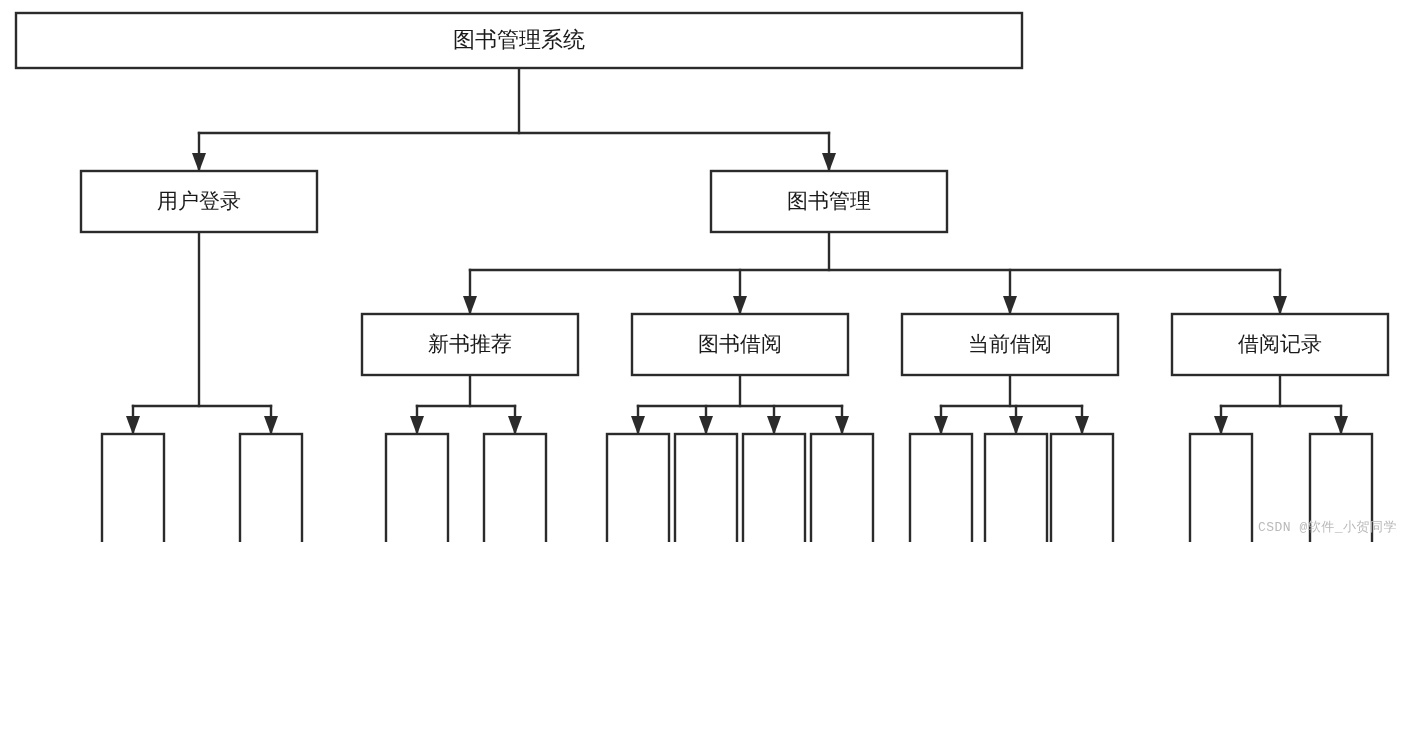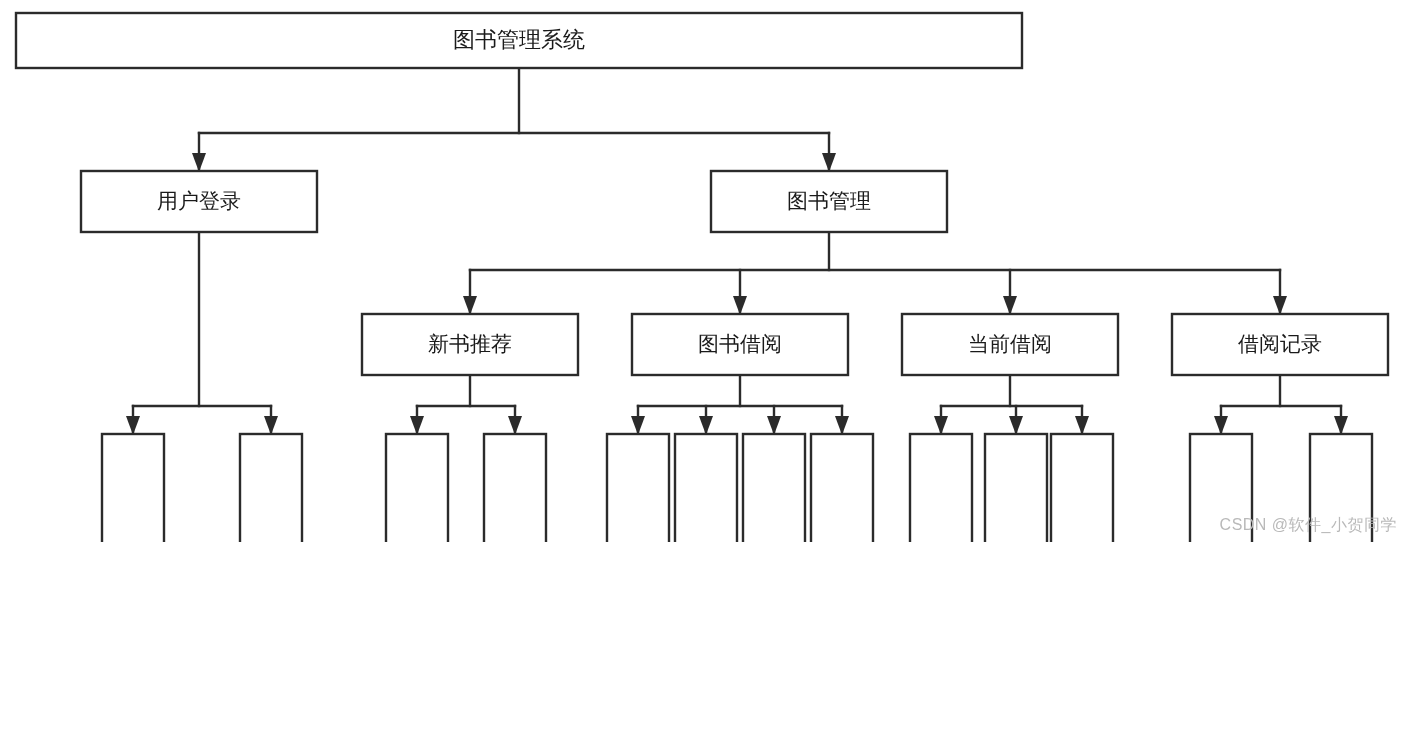--- a/index.html
+++ b/index.html
@@ -64,22 +64,22 @@
     font-size: 21px;
     line-height: 1.22;
     letter-spacing: 3px;
     color: #1a1a1a;
     white-space: nowrap;
   }
   .watermark {
     position: absolute;
     right: 8px;
     bottom: 6px;
-    font-family: Liberation Sans, sans-serif;
-    font-size: 16px;
+    font-family: Liberation Mono, monospace;
+    font-size: 13px;
     color: #b9b9b9;
     letter-spacing: 0.5px;
     white-space: nowrap;
   }
 </style>
 </head>
 <body>
 
 <div id="diagram-root">
 

